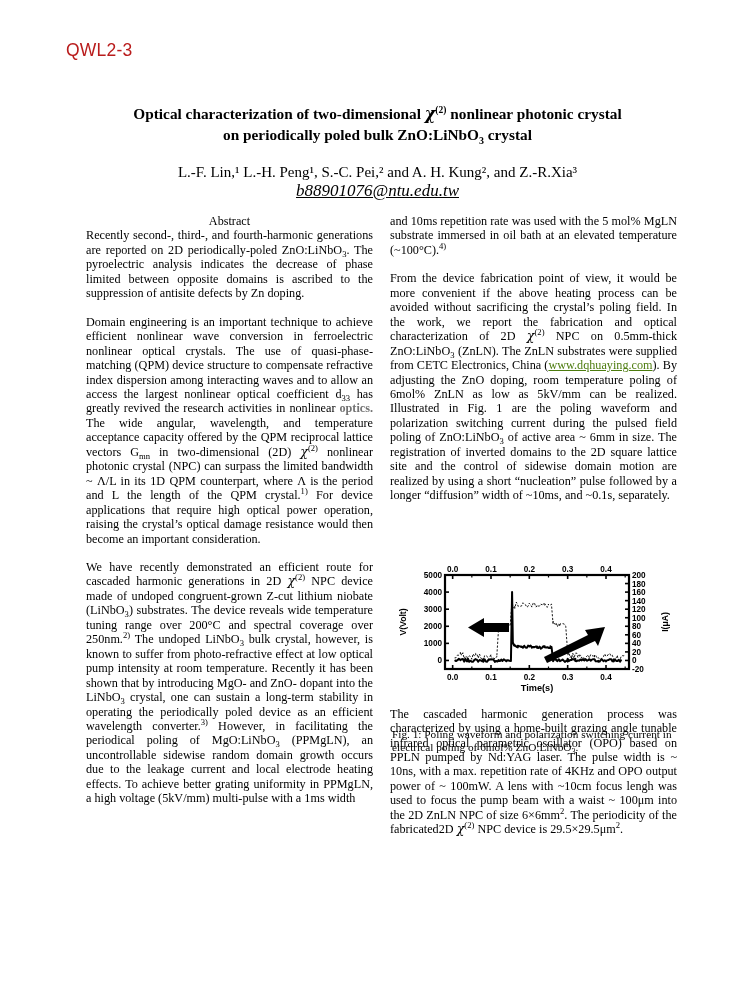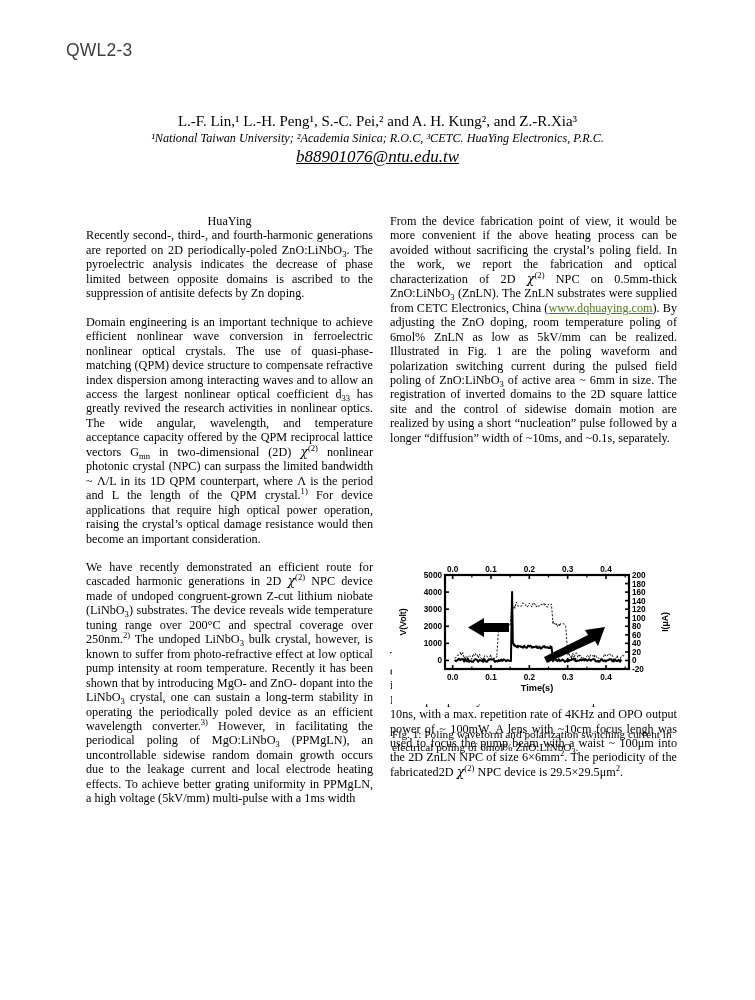--- a/index.html
+++ b/index.html
@@ -25,21 +25,21 @@
   }
 
   
   .runhead {
     position: absolute;
     left: 66px;
     top: 40px;
     font-family: "Liberation Sans", sans-serif;
     font-size: 17.5px;
     letter-spacing: 0.2px;
-    color: #404040;
+    color: #b91c1c;
   }
 
   
   .titleblock {
     position: absolute;
     left: 66px;
     top: 100px;
     width: 623px;
     text-align: center;
   }
@@ -107,21 +107,21 @@
     line-height: 14.45px;
   }
 
   .col sup  { font-size: 8.6px; vertical-align: super; line-height: 0; }
   .col sub  { font-size: 8.6px; vertical-align: sub;   line-height: 0; }
   .chi-i {
     font-family: "DejaVu Serif", serif;
     font-style: italic;
     font-size: 12.6px;
   }
-  .linkbrown { color: #000000; }
+  .linkbrown { color: #737373; font-weight: bold; }
   .linkblue  { color: #4d7c0f; text-decoration: underline; }
 
   
   .figure {
     position: absolute;
     left: 392px;
     top: 557px;
     width: 286px;
   }
   .figwrap {
@@ -139,47 +139,53 @@
   .figcap sub { font-size: 8.3px; vertical-align: sub; }
 </style>
 </head>
 <body>
 
 <div class="page">
 
   <div class="runhead">QWL2-3</div>
 
   <div class="titleblock">
+    <div class="title">
+      <span>Optical characterization of two-dimensional </span><span class="chi">χ</span><sup class="t">(2)</sup><span> nonlinear photonic crystal</span><br>
+      <span>on periodically poled bulk ZnO:LiNbO</span><sub class="t">3</sub><span> crystal</span>
+    </div>
 
     <div class="authors">
       <span>L.-F. Lin,¹ L.-H. Peng¹, S.-C. Pei,² and A. H. Kung², and Z.-R.Xia³</span>
     </div>
-    <div class="affil">¹National Taiwan University; ²Academia Sinica; R.O.C, ³CETC. HuaYing Electronics, P.R.C.</div>
     <div class="email">b88901076@ntu.edu.tw</div>
   </div>
 
   <div class="col left">
 
     <p class="tight">
-      <span class="abs-head" style="display:block">HuaYing</span>
+      <span class="abs-head" style="display:block">Abstract</span>
       <span>Recently second-, third-, and fourth-harmonic generations are reported on 2D periodically-poled ZnO:LiNbO</span><sub>3</sub><span>. The pyroelectric analysis indicates the decrease of phase limited between opposite domains is ascribed to the suppression of antisite defects by Zn doping.</span>
     </p>
 
     <p style="margin-top:14px">
       <span>Domain engineering is an important technique to achieve efficient nonlinear wave conversion in ferroelectric nonlinear optical crystals.   The use of quasi-phase-matching (QPM) device structure to compensate refractive index dispersion among interacting waves and to allow an access the largest nonlinear optical coefficient d</span><sub>33</sub><span> has greatly revived the research activities in nonlinear </span><span class="linkbrown">optics.</span><span>    The wide angular, wavelength, and temperature acceptance capacity offered by the QPM reciprocal lattice vectors G</span><sub>mn</sub><span> in two-dimensional (2D) </span><span class="chi-i">χ</span><sup>(2)</sup><span> nonlinear photonic crystal (NPC) can surpass the limited bandwidth ~ Λ/L in its 1D QPM counterpart, where Λ is the period and L the length of the QPM crystal.</span><sup>1)</sup><span> For device applications that require high optical power operation, raising the crystal’s optical damage resistance would then become an important consideration.</span>
     </p>
 
     <p>
       <span>We have recently demonstrated an efficient route for cascaded harmonic generations in 2D </span><span class="chi-i">χ</span><sup>(2)</sup><span> NPC device made of undoped congruent-grown Z-cut lithium niobate (LiNbO</span><sub>3</sub><span>) substrates. The device reveals wide temperature tuning range over 200°C and spectral coverage over 250nm.</span><sup>2)</sup><span> The undoped LiNbO</span><sub>3</sub><span> bulk crystal, however, is known to suffer from photo-refractive effect at low optical pump intensity at room temperature. Recently it has been shown that by introducing MgO- and ZnO- dopant into the LiNbO</span><sub>3</sub><span> crystal, one can sustain a long-term stability in operating the periodically poled device as an efficient wavelength converter.</span><sup>3)</sup><span> However, in facilitating the periodical poling of MgO:LiNbO</span><sub>3</sub><span> (PPMgLN), an uncontrollable sidewise random domain growth occurs due to the leakage current and local electrode heating effects.    To achieve better grating uniformity in PPMgLN, a high voltage (5kV/mm) multi-pulse with a 1ms width</span>
     </p>
 
   </div>
 
   <div class="col right">
 
+    <p>
+      <span>and 10ms repetition rate was used with the 5 mol% MgLN substrate immersed in oil bath at an elevated temperature (~100°C).</span><sup>4)</sup>
+    </p>
 
     <p>
       <span>From the device fabrication point of view, it would be more convenient if the above heating process can be avoided without sacrificing the crystal’s poling field.   In the work, we report the fabrication and optical characterization of 2D </span><span class="chi-i">χ</span><sup>(2)</sup><span> NPC on 0.5mm-thick ZnO:LiNbO</span><sub>3</sub><span> (ZnLN). The ZnLN substrates were supplied from CETC Electronics, China (</span><span class="linkblue">www.dqhuaying.com</span><span>).  By adjusting the ZnO doping, room temperature poling of 6mol% ZnLN as low as 5kV/mm can be realized.   Illustrated in Fig. 1 are the poling waveform and polarization switching current during the pulsed field poling of ZnO:LiNbO</span><sub>3</sub><span> of active area ~ 6mm in size.   The registration of inverted domains to the 2D square lattice site and the control of sidewise domain motion are realized by using a short “nucleation” pulse followed by a longer “diffusion” width of ~10ms, and ~0.1s, separately.</span>
     </p>
 
     <div style="height:190px"></div>
 
     <p>
       <span>The cascaded harmonic generation process was characterized by using a home-built grazing angle tunable infrared optical parametric oscillator (OPO) based on PPLN pumped by Nd:YAG laser. The pulse width is ~ 10ns, with a max. repetition rate of 4KHz and OPO output power of ~ 100mW. A lens with ~10cm focus lengh was used to focus the pump beam with a waist ~ 100μm into the 2D ZnLN NPC of size 6×6mm</span><sup>2</sup><span>. The periodicity of the fabricated2D   </span><span class="chi-i">χ</span><sup>(2)</sup><span>   NPC   device   is 29.5×29.5μm</span><sup>2</sup><span>.</span>
     </p>

